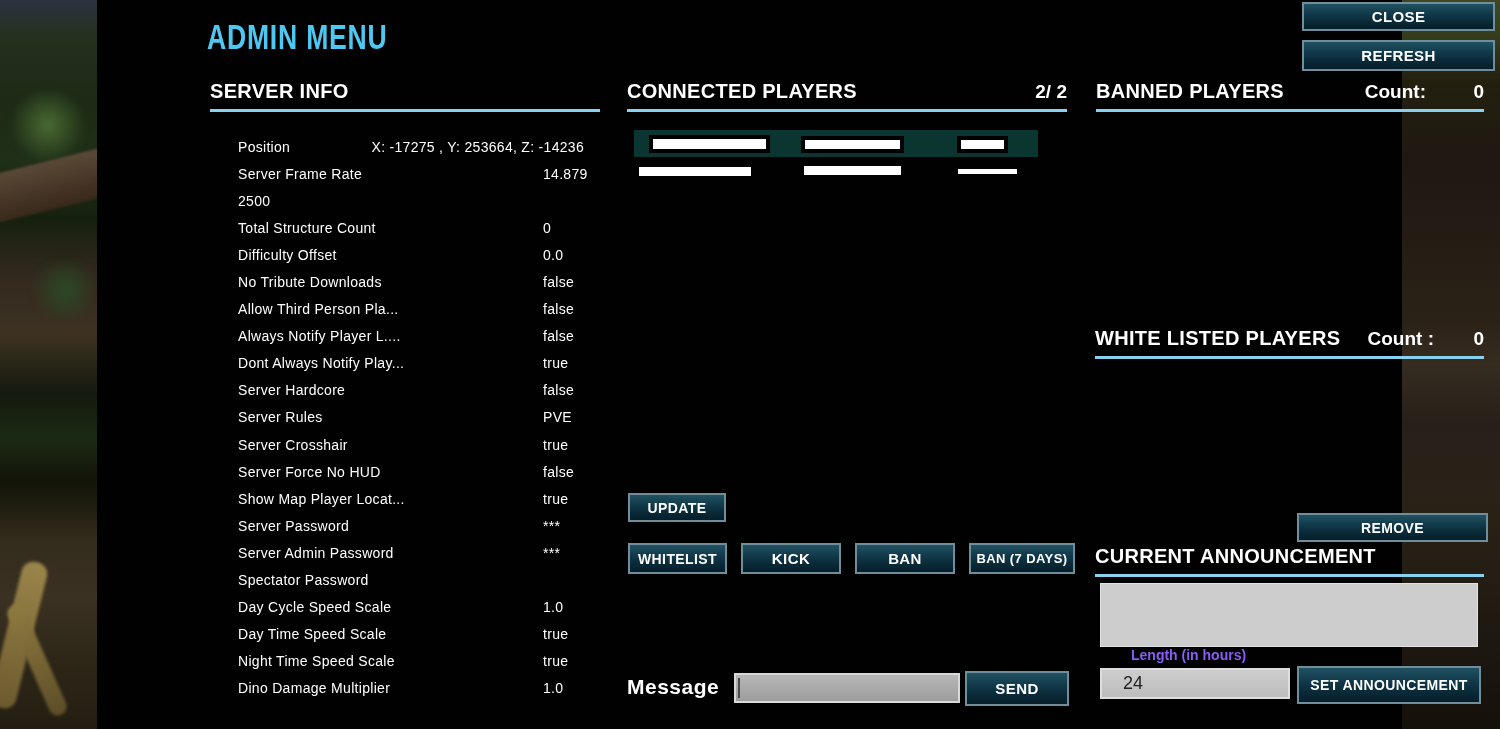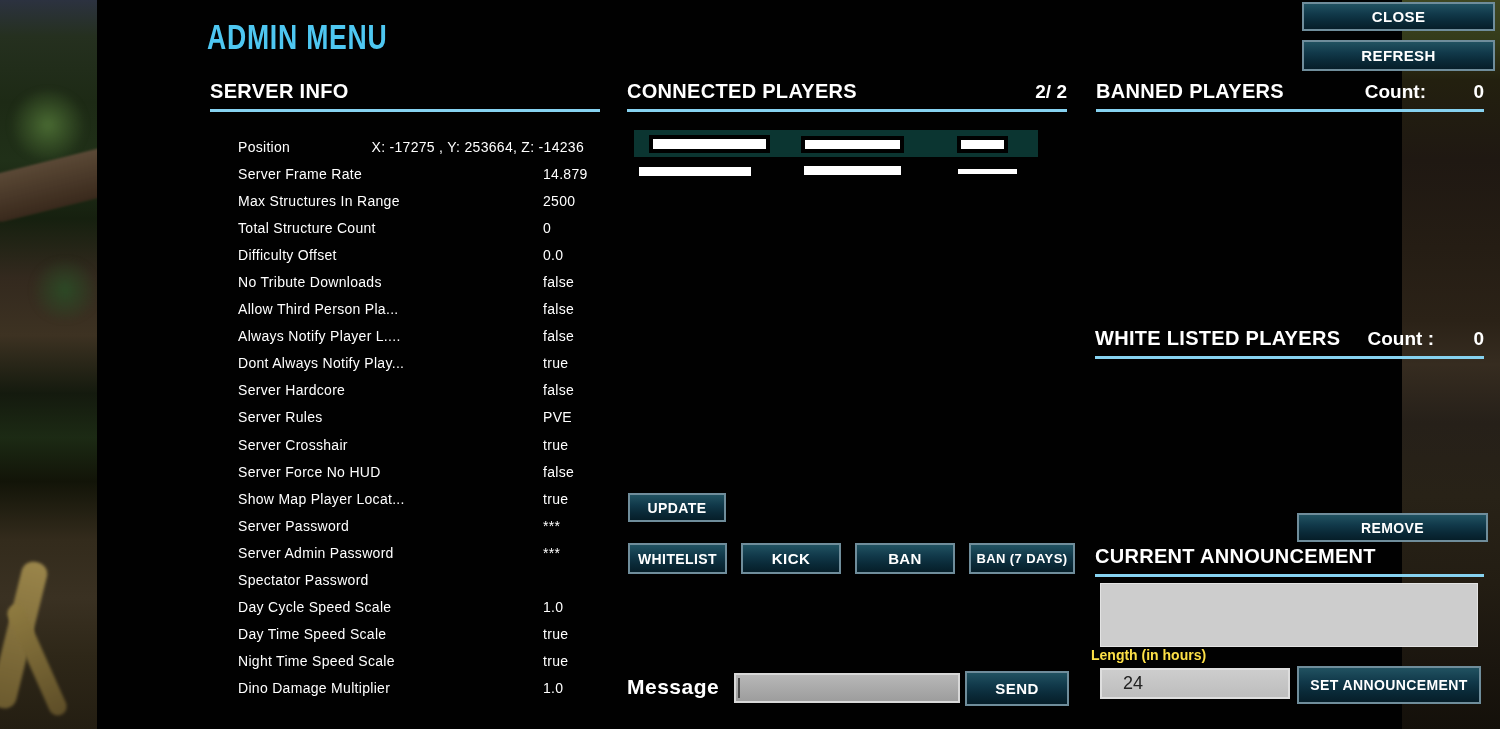--- a/index.html
+++ b/index.html
@@ -74,21 +74,21 @@
   
   #message-label { position:absolute; left:530px; top:675px; color:#fff; font-size:21px; font-weight:bold; letter-spacing:.5px; }
   #message-input { position:absolute; left:637px; top:673px; width:226px; height:30px;
     background:linear-gradient(180deg,#b7b7b7,#9d9d9d); border:2px solid #d8d8d8; font-size:15px; padding:0 6px; color:#222; }
   #message-caret { position:absolute; left:641px; top:678px; width:2px; height:20px; background:#4a4a4a; }
 
   
   #announce-text { position:absolute; left:1003px; top:583px; width:378px; height:64px;
     background:#cdcdcd; border:1px solid #e3e3e3; resize:none; font-size:14px; padding:4px 6px; color:#222;
     font-family:"Liberation Sans", sans-serif; }
-  #length-label { position:absolute; left:994px; top:647px; color:#fde047; font-size:14px; font-weight:bold; }
+  #length-label { position:absolute; left:1034px; top:647px; color:#8b5cf6; font-size:14px; font-weight:bold; }
   #length-input { position:absolute; left:1003px; top:668px; width:190px; height:31px;
     background:linear-gradient(180deg,#cdcdcd,#bdbdbd); border:2px solid #dedede; font-size:18px; padding:0 21px; color:#222;
     font-family:"Liberation Sans", sans-serif; }
 </style>
 </head>
 <body>
 
 <div id="stage">
 
   <div class="bg-strip" id="bg-left">
@@ -118,21 +118,20 @@
     <div id="server-info-rows">
         <div class="info-row align-right">
           <span class="lbl">Position</span>
           <span class="val">X: -17275 , Y: 253664, Z: -14236</span>
         </div>
         <div class="info-row">
           <span class="lbl">Server Frame Rate</span>
           <span class="val">14.879</span>
         </div>
         <div class="info-row">
-          <span class="lbl">Max Structures In Range</span>
           <span class="val">2500</span>
         </div>
         <div class="info-row">
           <span class="lbl">Total Structure Count</span>
           <span class="val">0</span>
         </div>
         <div class="info-row">
           <span class="lbl">Difficulty Offset</span>
           <span class="val">0.0</span>
         </div>

